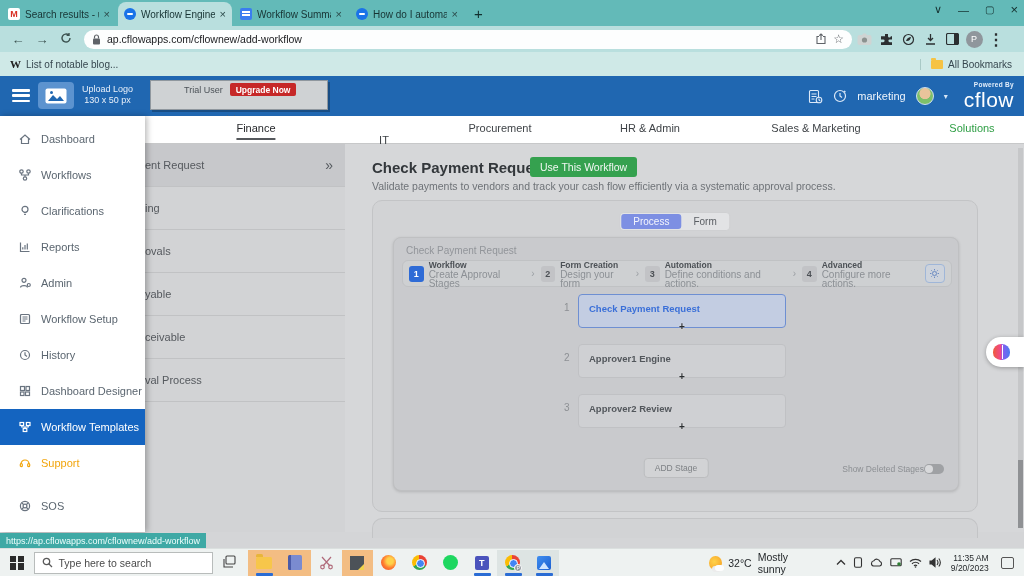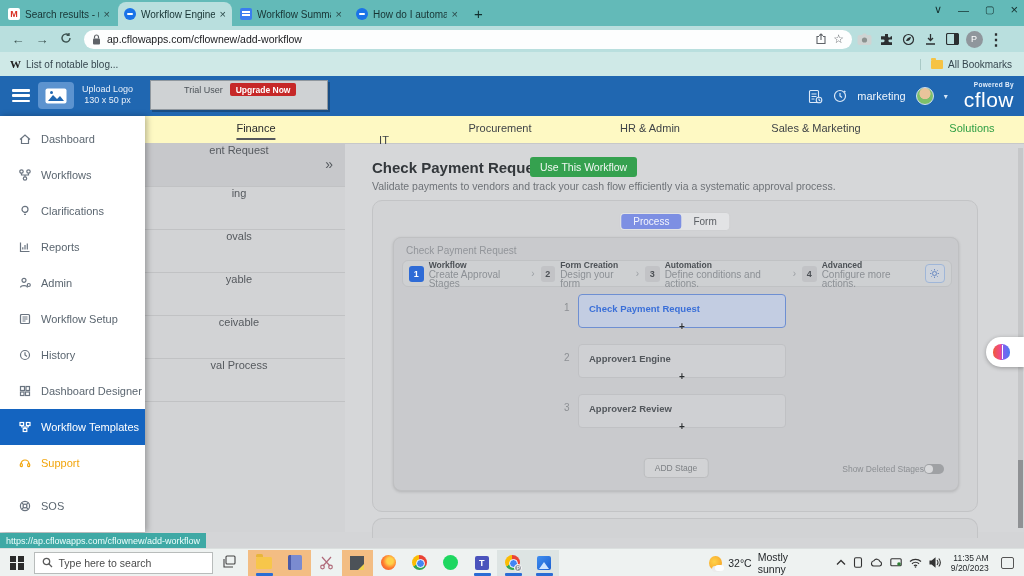--- a/index.html
+++ b/index.html
@@ -51,38 +51,38 @@
   .trialbox .t2 { font-size:9px; color:#5a6066; margin-top:18px; }
   .hdr-right { right:10px; top:0; height:40px; display:flex; align-items:center; gap:10px; }
   .uname { font-size:11px; color:#eef4fb; }
   .uavatar { width:18px; height:18px; border-radius:50%; background:radial-gradient(circle at 50% 35%, #e9c49b 0 40%, #7ec06a 45%); border:1px solid #cfe0f2; }
   .caret { font-size:8px; color:#d7e6f6; }
   .cflow-logo { text-align:right; line-height:1; margin-left:6px; }
   .cflow-logo .pb { font-size:6.5px; letter-spacing:.3px; color:#e3eefb; font-weight:bold; }
   .cflow-logo .nm { font-size:21px; color:#fff; letter-spacing:.5px; }
 
   
-  #catnav { left:145px; top:116px; width:879px; height:28px; background:#fef9c3; border-bottom:1px solid #c7c8c9; }
+  #catnav { left:145px; top:116px; width:879px; height:28px; background:#ffffff; border-bottom:1px solid #c7c8c9; }
   .catitem { position:absolute; top:6px; transform:translateX(-50%); font-size:11px; color:#3f4347; }
   .catitem.active { color:#27292c; border-bottom:2px solid #55585c; padding-bottom:4px; }
   .catitem.green { color:#2e9e44; }
 
   
   #sidebar { left:0; top:116px; width:145px; height:416px; background:#ffffff; box-shadow:2px 0 6px rgba(0,0,0,.28); z-index:5; }
   .sbitem { display:flex; align-items:center; gap:9px; height:36px; padding-left:18px; font-size:11px; color:#5b6670; }
   .sbitem svg { stroke:#6a7480; }
   .sbitem.active { background:#1464c0; color:#fff; }
   .sbitem.active svg { stroke:#fff; }
   .sbitem.orange { color:#f2a50c; }
   .sbitem.orange svg { stroke:#f2a50c; }
   .sbitem.gap-b { margin-top:7px; }
 
   
   #tplpanel { left:145px; top:144px; width:200px; height:388px; background:#d2d3d5; }
-  .tplrow { height:43px; display:flex; align-items:center; font-size:11px; color:#55595e; border-bottom:1px solid #c1c2c4; padding-right:12px;flex-direction:column; }
+  .tplrow { height:43px; display:flex; align-items:center; font-size:11px; color:#55595e; border-bottom:1px solid #c1c2c4; padding-right:12px; }
   .tplrow.sel { background:#c7c8cb; }
   .tplrow .chev { margin-left:auto; font-size:14px; color:#55595e; }
 
   
   #main { left:345px; top:144px; width:679px; height:388px; background:#d6d7d9; }
   .mtitle { position:absolute; left:27px; top:15px; font-size:15px; font-weight:bold; color:#33373b; }
   .usebtn { position:absolute; left:185px; top:13px; background:#35a14f; color:#f2f7f3; font-size:10.5px; padding:4px 10px; border-radius:3px; border:none; }
   .mdesc { position:absolute; left:27px; top:36px; font-size:10.5px; color:#6e7277; }
   .outercard { position:absolute; left:27px; top:56px; width:606px; height:312px; background:#d2d3d5; border:1px solid #c3c4c6; border-radius:10px; }
   .viewtoggle { position:absolute; left:50%; transform:translateX(-50%); top:11px; display:flex; background:#e2e3e5; border:1px solid #cfd0d2; border-radius:4px; padding:1px;justify-content:center; }

